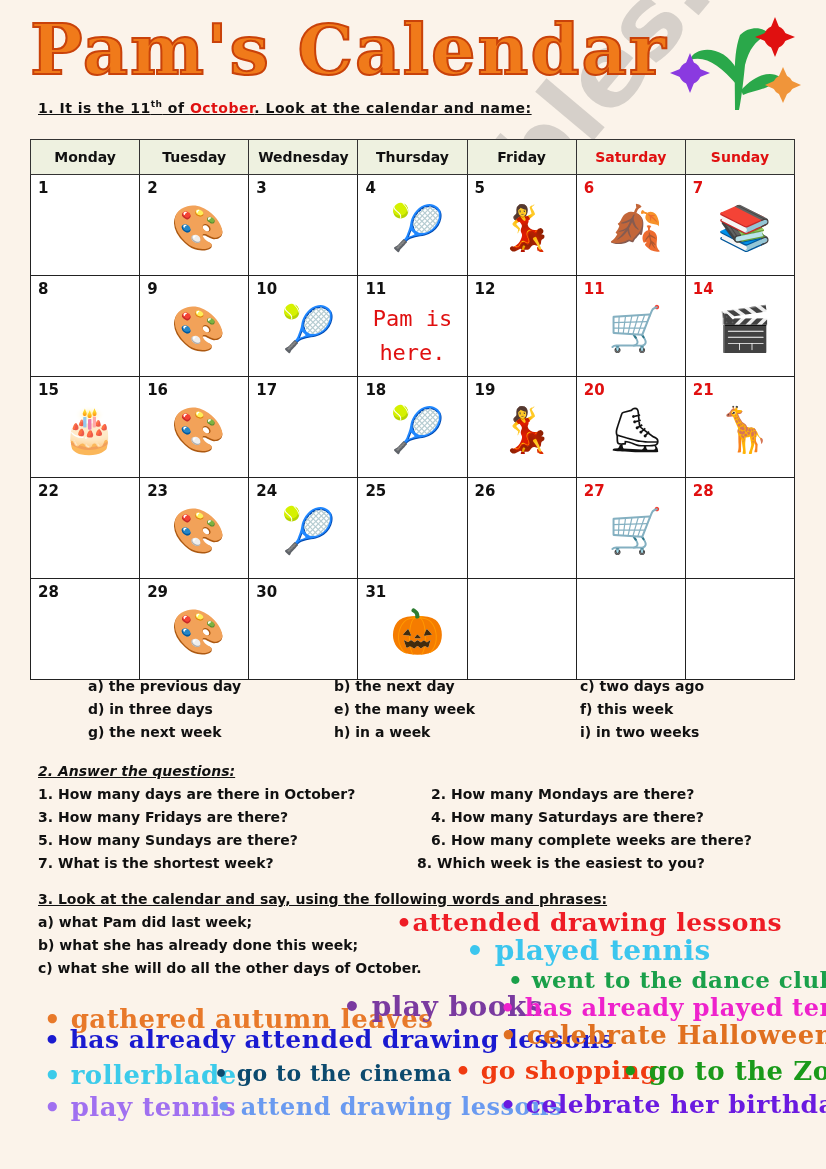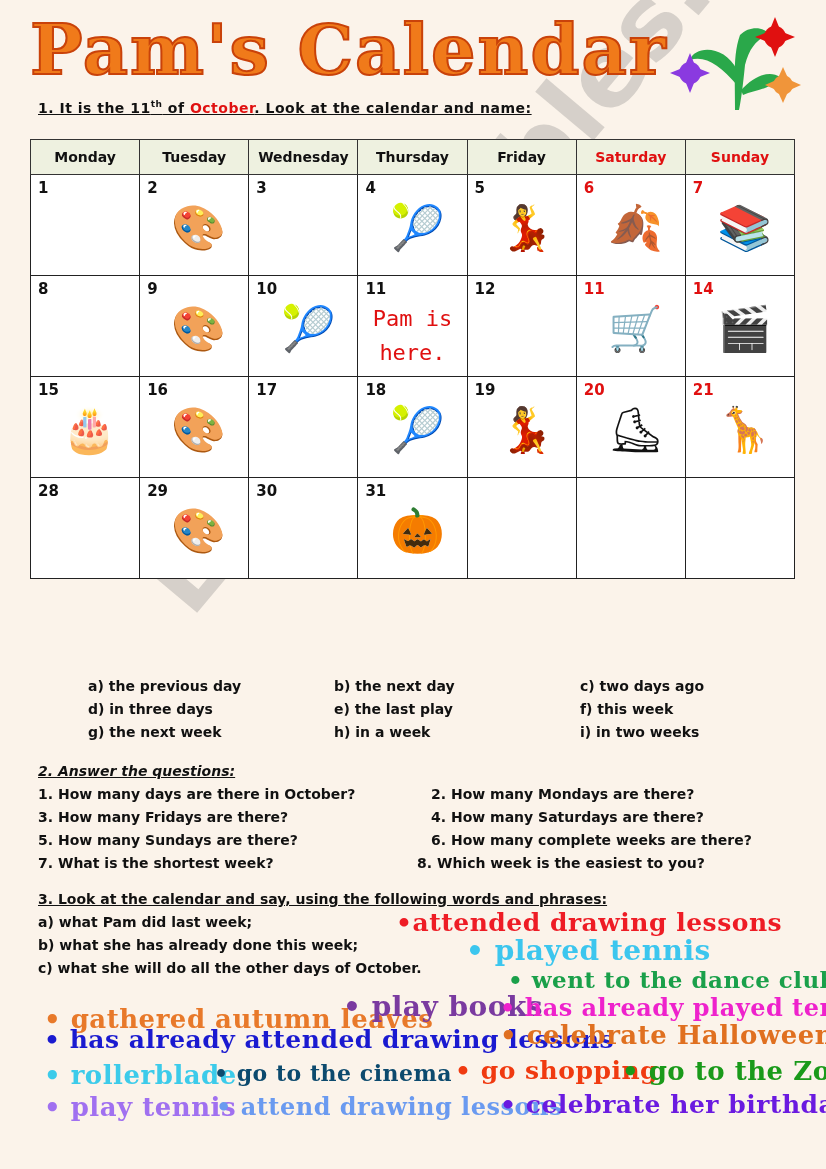--- a/index.html
+++ b/index.html
@@ -157,20 +157,46 @@
           <span class="dn we">20</span>
           <div class="pic">⛸</div>
         </td>
         <td>
           <span class="dn we">21</span>
           <div class="pic">🦒</div>
         </td>
       </tr>
       <tr>
         <td>
+          <span class="dn">22</span>
+        </td>
+        <td>
+          <span class="dn">23</span>
+          <div class="pic">🎨</div>
+        </td>
+        <td>
+          <span class="dn">24</span>
+          <div class="pic">🎾</div>
+        </td>
+        <td>
+          <span class="dn">25</span>
+        </td>
+        <td>
+          <span class="dn">26</span>
+        </td>
+        <td>
+          <span class="dn we">27</span>
+          <div class="pic">🛒</div>
+        </td>
+        <td>
+          <span class="dn we">28</span>
+        </td>
+      </tr>
+      <tr>
+        <td>
           <span class="dn">28</span>
         </td>
         <td>
           <span class="dn">29</span>
           <div class="pic">🎨</div>
         </td>
         <td>
           <span class="dn">30</span>
         </td>
         <td>
@@ -188,21 +214,21 @@
         </td>
       </tr>
     </tbody>
 </table>
 
 <div class="opts">
   <div class="opt" style="left:0;top:0">a) the previous day</div>
   <div class="opt" style="left:246px;top:0">b) the next day</div>
   <div class="opt" style="left:492px;top:0">c) two days ago</div>
   <div class="opt" style="left:0;top:23px">d) in three days</div>
-  <div class="opt" style="left:246px;top:23px">e) the last play</div>
+  <div class="opt" style="left:246px;top:23px">e) the many week</div>
   <div class="opt" style="left:492px;top:23px">f) this week</div>
   <div class="opt" style="left:0;top:46px">g) the next week</div>
   <div class="opt" style="left:246px;top:46px">h) in a week</div>
   <div class="opt" style="left:492px;top:46px">i) in two weeks</div>
 </div>
 
 <div class="sec2t">2. Answer the questions:</div>
 <div class="q" style="left:38px;top:786px">1. How many days are there in October?</div>
 <div class="q" style="left:431px;top:786px">2. How many Mondays are there?</div>
 <div class="q" style="left:38px;top:809px">3. How many Fridays are there?</div>

